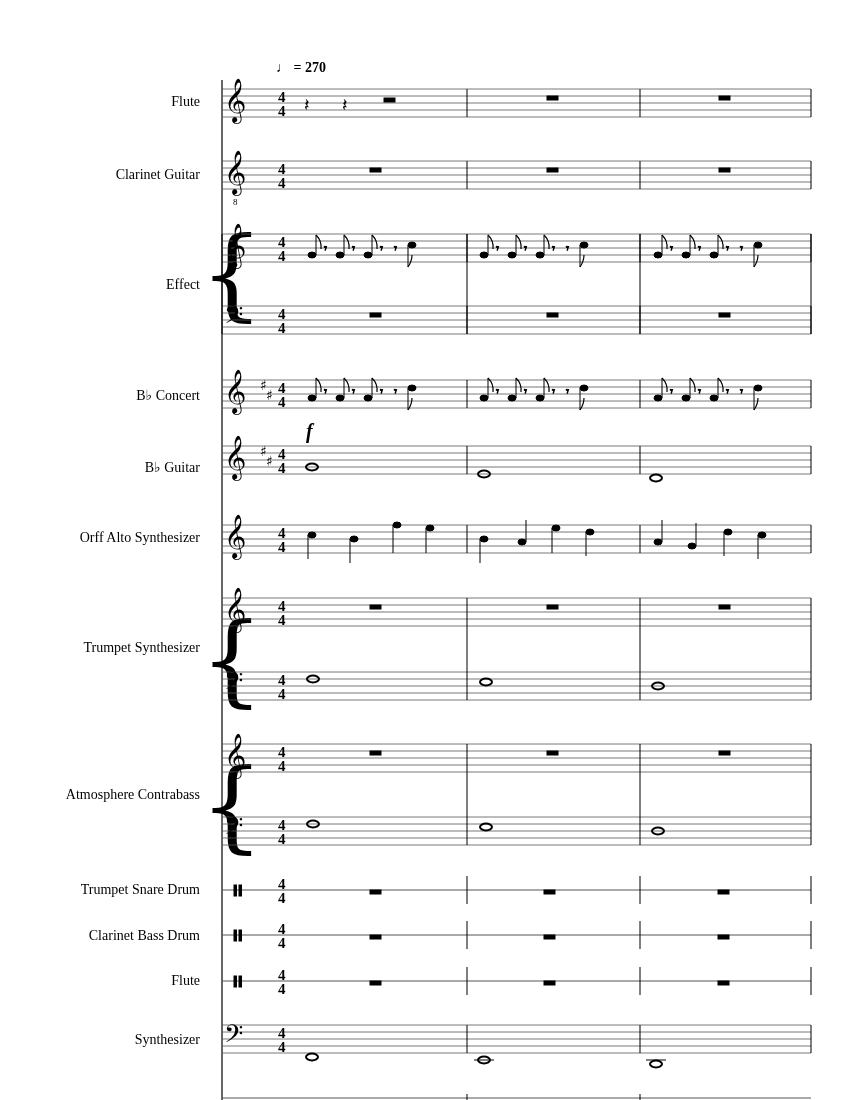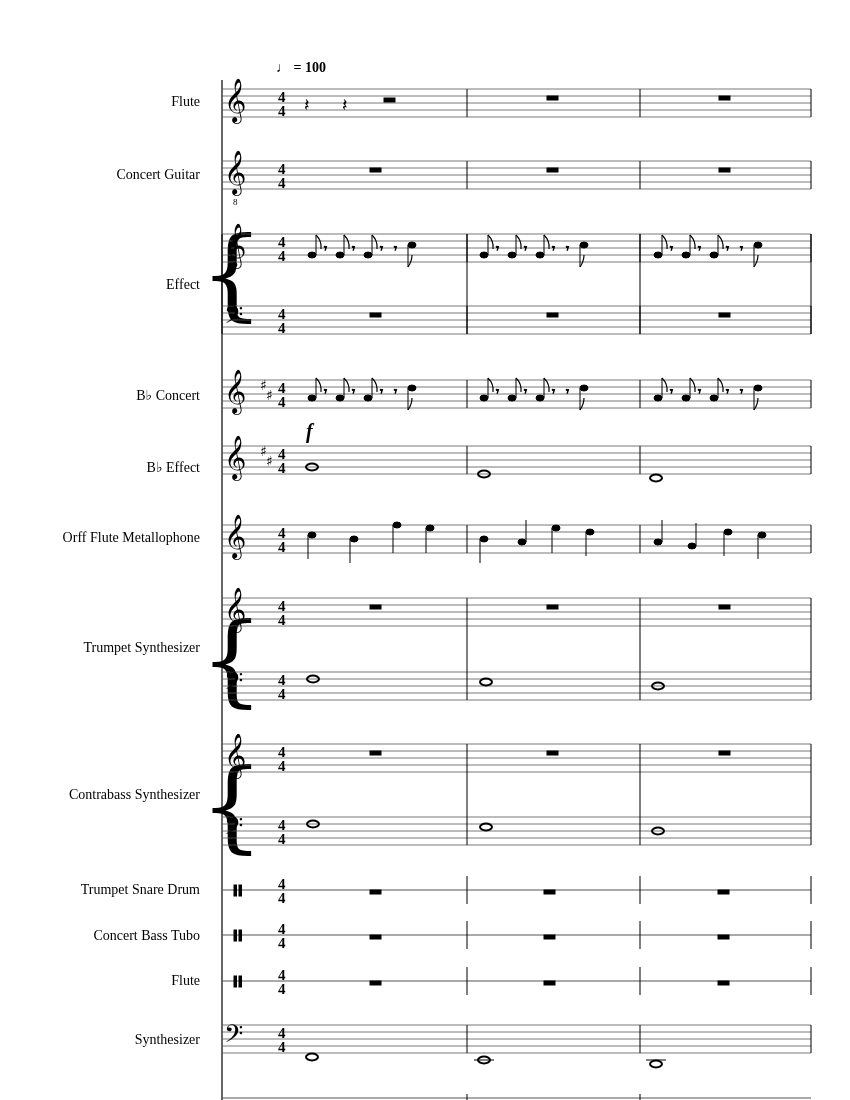--- a/index.html
+++ b/index.html
@@ -5,33 +5,33 @@
   html,body{margin:0;padding:0;background:#fff;}
   body{width:850px;height:1100px;position:relative;overflow:hidden;font-family:"Liberation Serif",serif;color:#000;}
   .label{position:absolute;right:650px;font-size:14px;white-space:nowrap;text-align:right;}
   svg{position:absolute;left:0;top:0;}
   .tempo{position:absolute;left:276px;top:60px;font-size:14px;font-weight:bold;}
   .dyn{position:absolute;left:306px;top:420px;font-size:20px;font-style:italic;font-weight:bold;}
 </style>
 </head>
 <body>
 
-<div class="tempo">♩ = 100</div>
+<div class="tempo">♩ = 270</div>
 <div class="dyn">f</div>
 
 <div class="label" style="top:94px">Flute</div>
-<div class="label" style="top:167px">Concert Guitar</div>
+<div class="label" style="top:167px">Clarinet Guitar</div>
 <div class="label" style="top:277px">Effect</div>
 <div class="label" style="top:387px">B♭ Concert</div>
-<div class="label" style="top:459px">B♭ Effect</div>
-<div class="label" style="top:530px">Orff Flute Metallophone</div>
+<div class="label" style="top:459px">B♭ Guitar</div>
+<div class="label" style="top:530px">Orff Alto Synthesizer</div>
 <div class="label" style="top:640px">Trumpet Synthesizer</div>
-<div class="label" style="top:787px">Contrabass Synthesizer</div>
+<div class="label" style="top:787px">Atmosphere Contrabass</div>
 <div class="label" style="top:882px">Trumpet Snare Drum</div>
-<div class="label" style="top:928px">Concert Bass Tubo</div>
+<div class="label" style="top:928px">Clarinet Bass Drum</div>
 <div class="label" style="top:973px">Flute</div>
 <div class="label" style="top:1032px">Synthesizer</div>
 
 <svg width="850" height="1100">
   <defs>
     <g id="staff">
         <line x1="0" y1="0" x2="589" y2="0"></line>
         <line x1="0" y1="7" x2="589" y2="7"></line>
         <line x1="0" y1="14" x2="589" y2="14"></line>
         <line x1="0" y1="21" x2="589" y2="21"></line>

